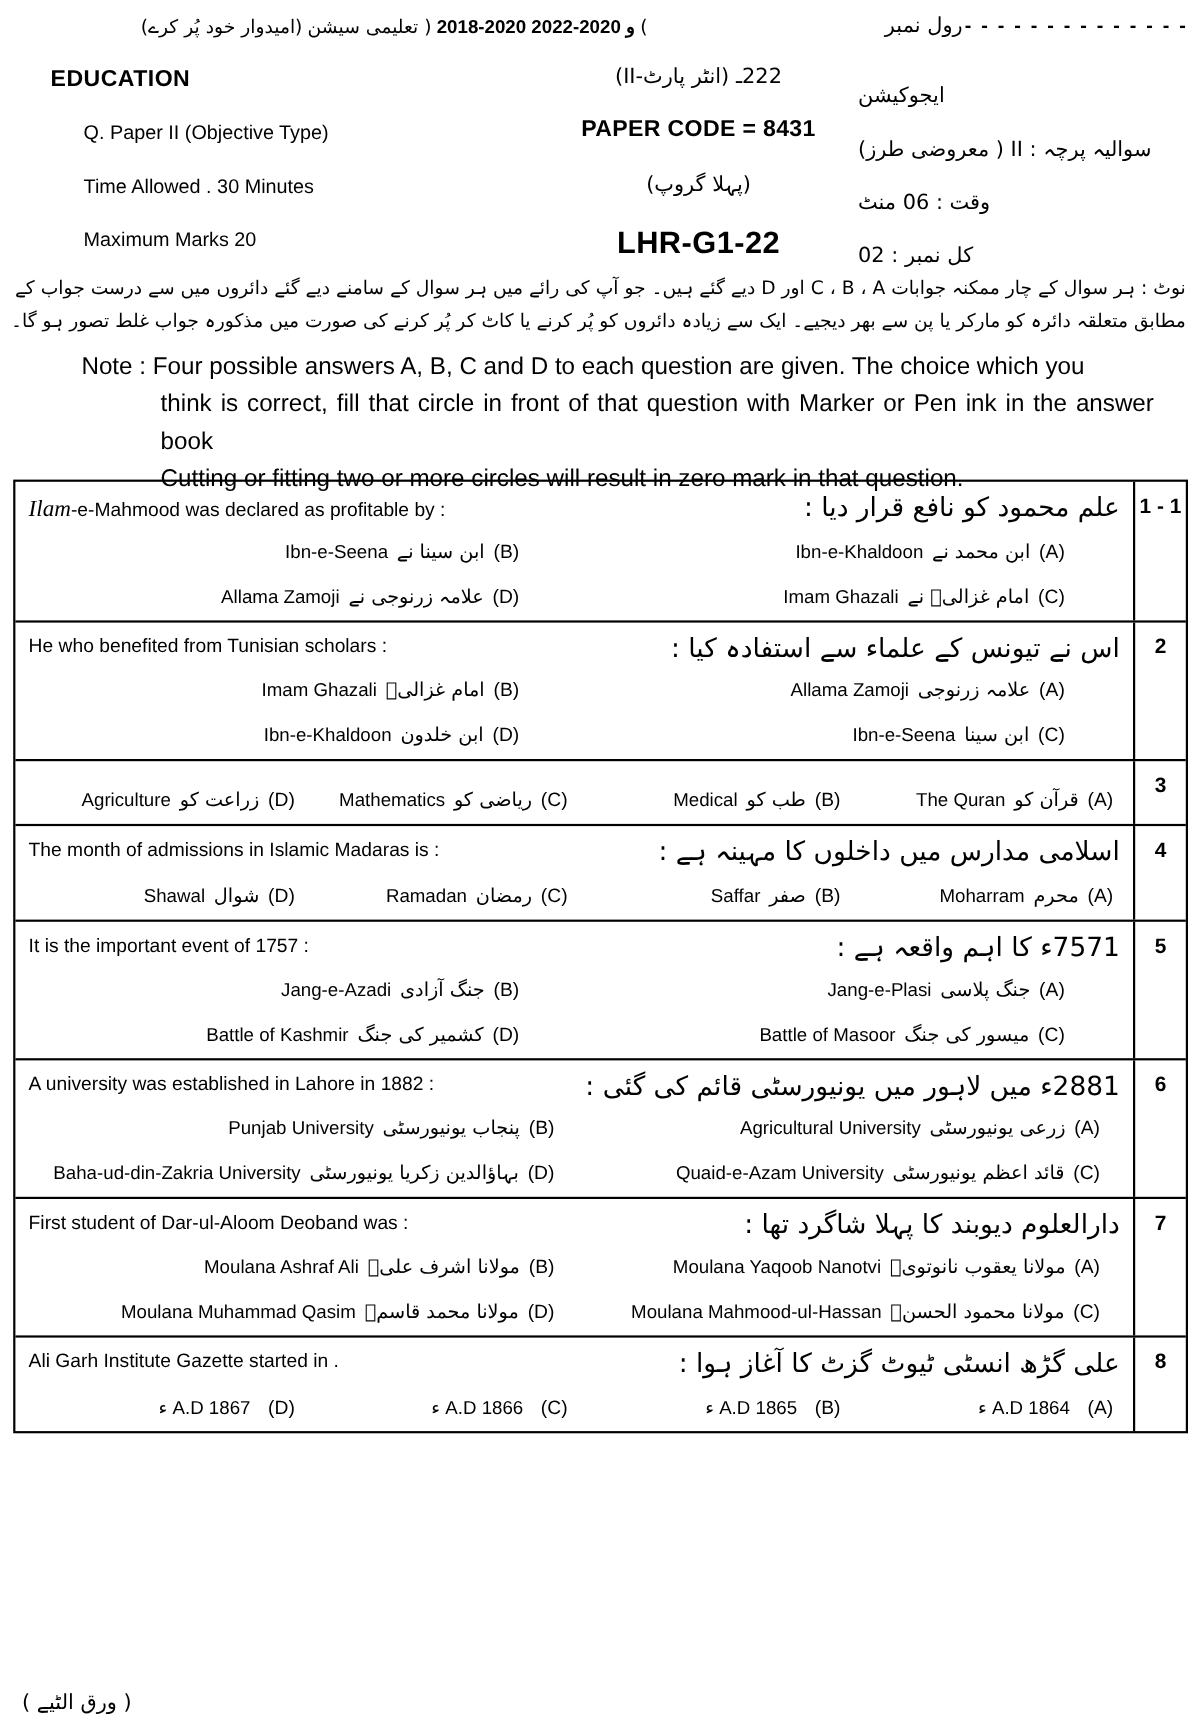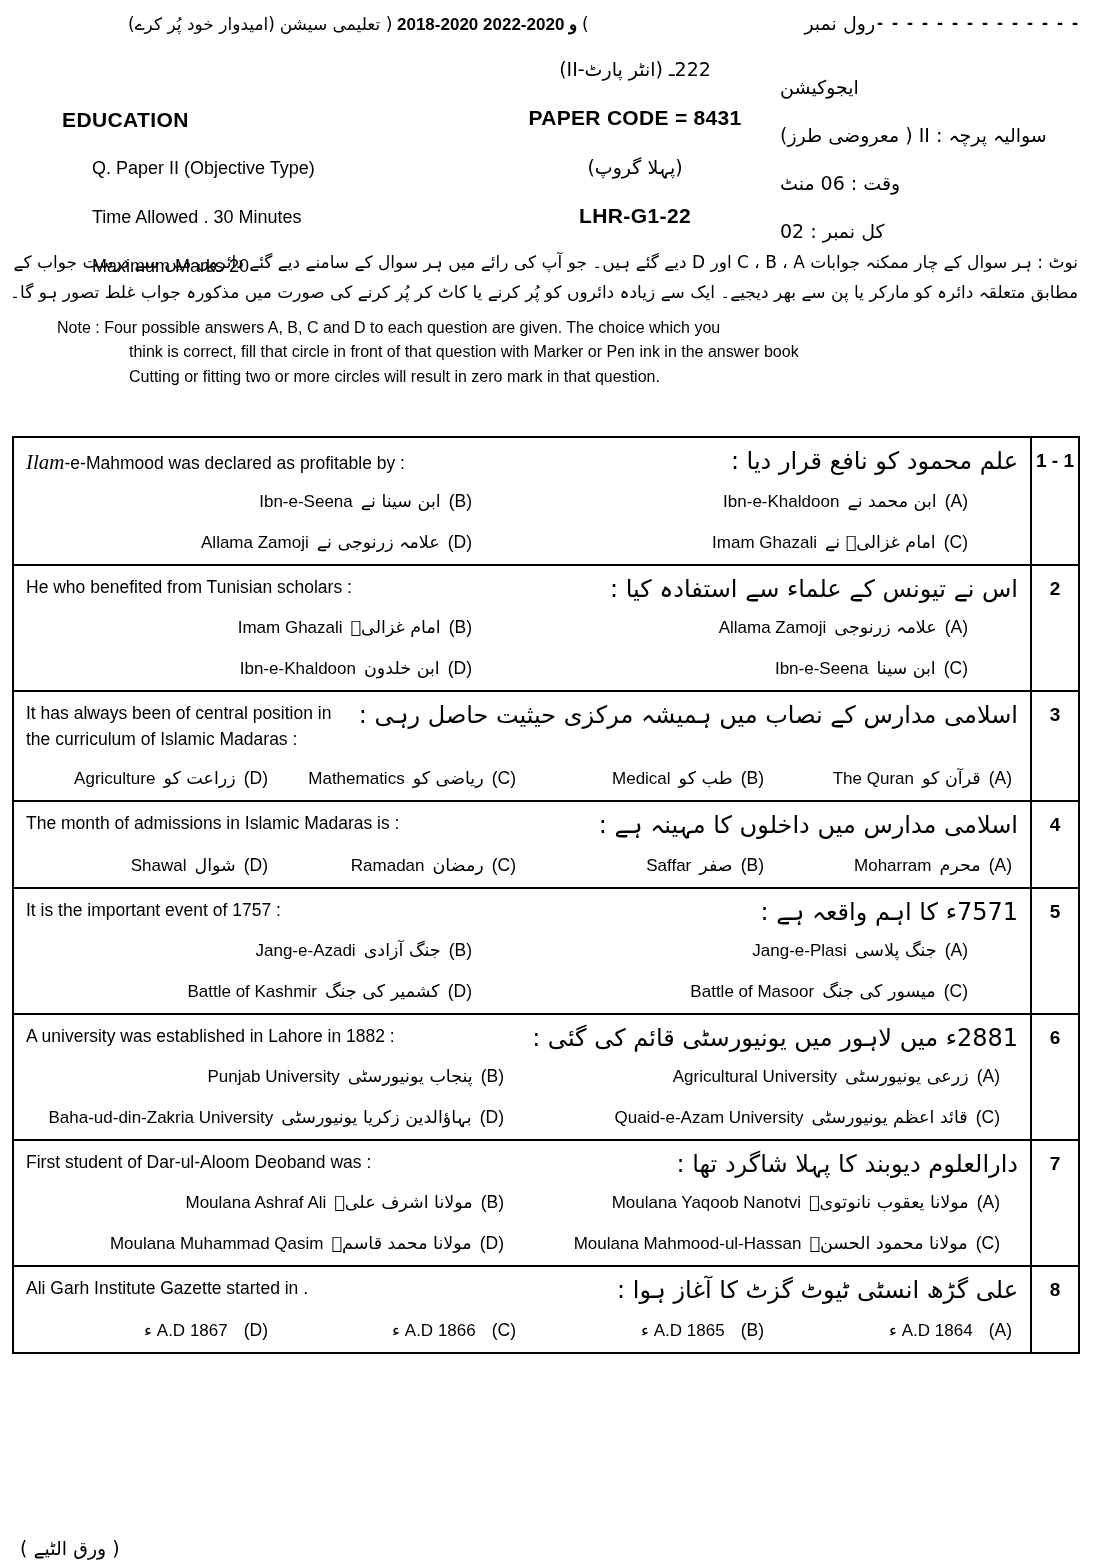--- a/index.html
+++ b/index.html
@@ -58,24 +58,23 @@
     right: 300px;
     text-align: left;
     font-size: 17px;
     white-space: nowrap;
     direction: rtl;
   }
   .session .lat { direction: ltr; display: inline-block; font-family: "Liberation Sans", sans-serif; font-weight: 600;}
 
   .hdr-col-left {
     position: absolute;
-    left: 62px;
+    left: 46px;
     top: 60px;
     width: 420px;
-    margin-top: 48px;
   }
   .hdr-col-mid {
     position: absolute;
     left: 470px;
     top: 58px;
     width: 330px;
     text-align: center;
   }
   .hdr-col-right {
     position: absolute;
@@ -91,41 +90,41 @@
     letter-spacing: .4px;
     margin-bottom: 26px;
   }
   .hdr-line {
     font-size: 18px;
     margin-bottom: 28px;
     padding-left: 30px;
   }
   .mid-line { font-size: 19px; margin-bottom: 26px; }
   .paper-code { font-size: 21px; font-weight: 700; letter-spacing: .3px; }
-  .lhr { font-size: 21px; font-weight: 700; letter-spacing: .4px; margin-top: 8px;}
+  .lhr { font-size: 28px; font-weight: 700; letter-spacing: .4px; margin-top: 8px;}
   .right-line { font-size: 19px; margin-bottom: 26px; }
 
   
   .note {
     position: absolute;
     top: 248px;
     left: 0;
     width: 1094px;
   }
   .note-urdu {
     text-align: right;
     padding-right: 16px;
     font-size: 17px;
     line-height: 1.75;
   }
   .note-eng {
     margin-top: 8px;
-    padding-left: 57px;
+    padding-left: 74px;
     padding-right: 45px;
-    font-size: 16px;
+    font-size: 22px;
     line-height: 1.55;
     text-align: justify;
   }
   .note-eng .lbl { display: inline; }
   .note-eng .l2, .note-eng .l3 { display: block; padding-left: 72px; }
 
   
   .qtable {
     position: absolute;
     top: 436px;
@@ -315,24 +314,20 @@
               <span class="tag">(D)</span>
               <span class="ur urdu">ابن خلدون</span>
               <span class="en">Ibn-e-Khaldoon</span>
             </div>
           </div>
         </div>
       </div>
       <div class="qrow">
         <div class="qnum">3</div>
         <div class="qbody">
-          <div class="stem">
-            <div class="stem-en"><span>It has always been of central position in the curriculum of Islamic Madaras :</span></div>
-            <div class="stem-ur urdu">اسلامی مدارس کے نصاب میں ہمیشہ مرکزی حیثیت حاصل رہی  :</div>
-          </div>
           <div class="grid4">
             <div class="opt">
               <span class="tag">(A)</span>
               <span class="ur urdu">قرآن کو</span>
               <span class="en">The Quran</span>
             </div>
             <div class="opt">
               <span class="tag">(B)</span>
               <span class="ur urdu">طب کو</span>
               <span class="en">Medical</span>

